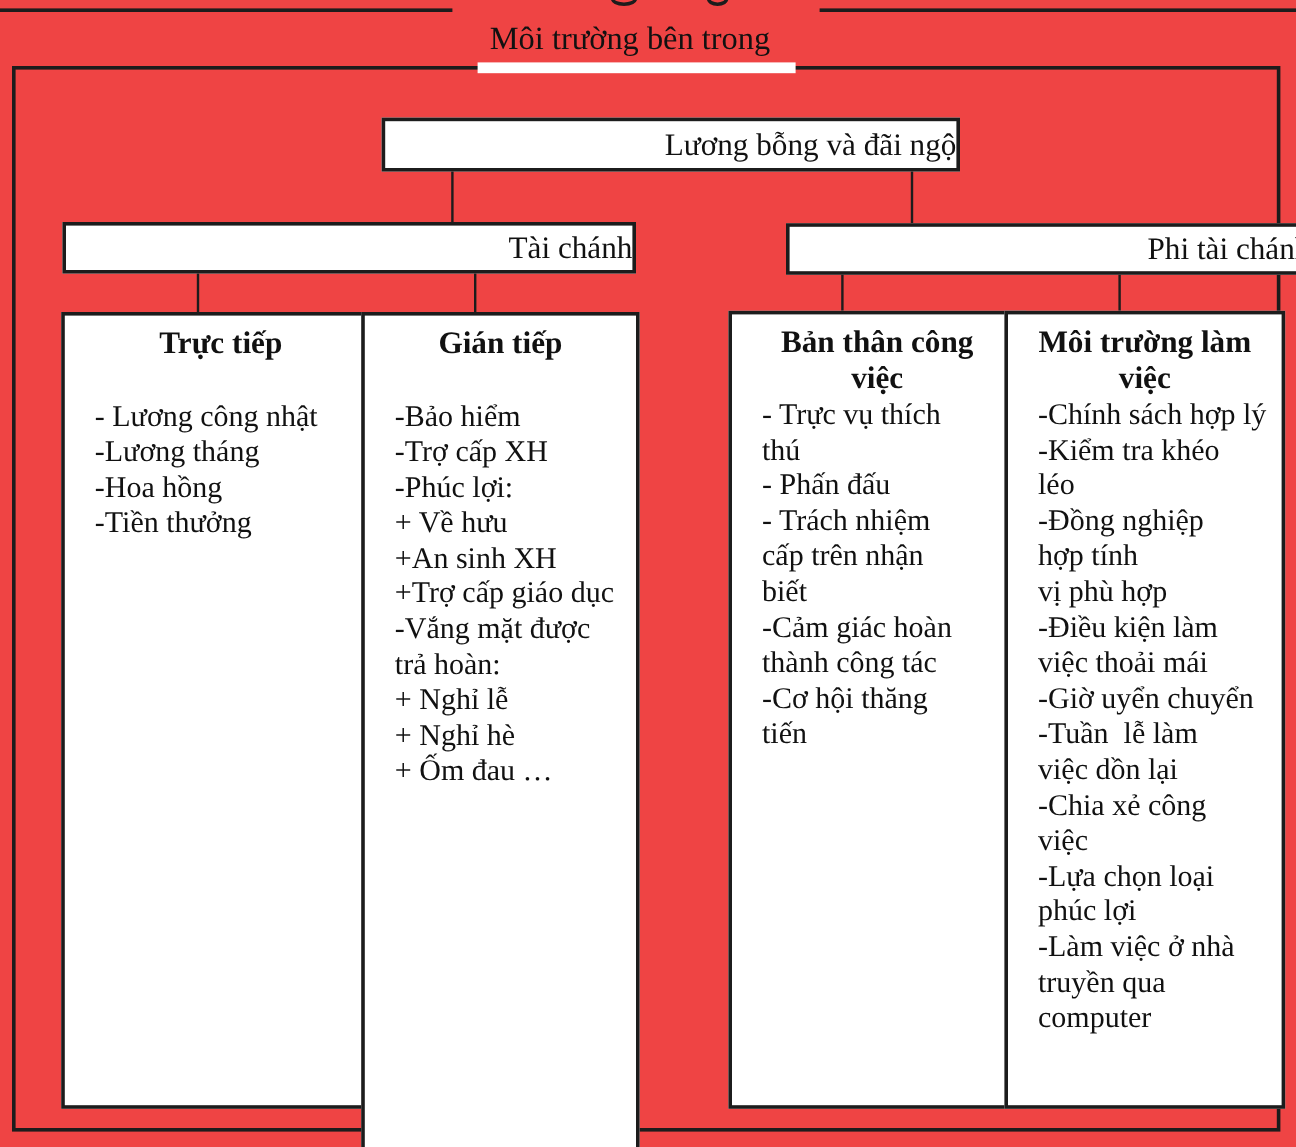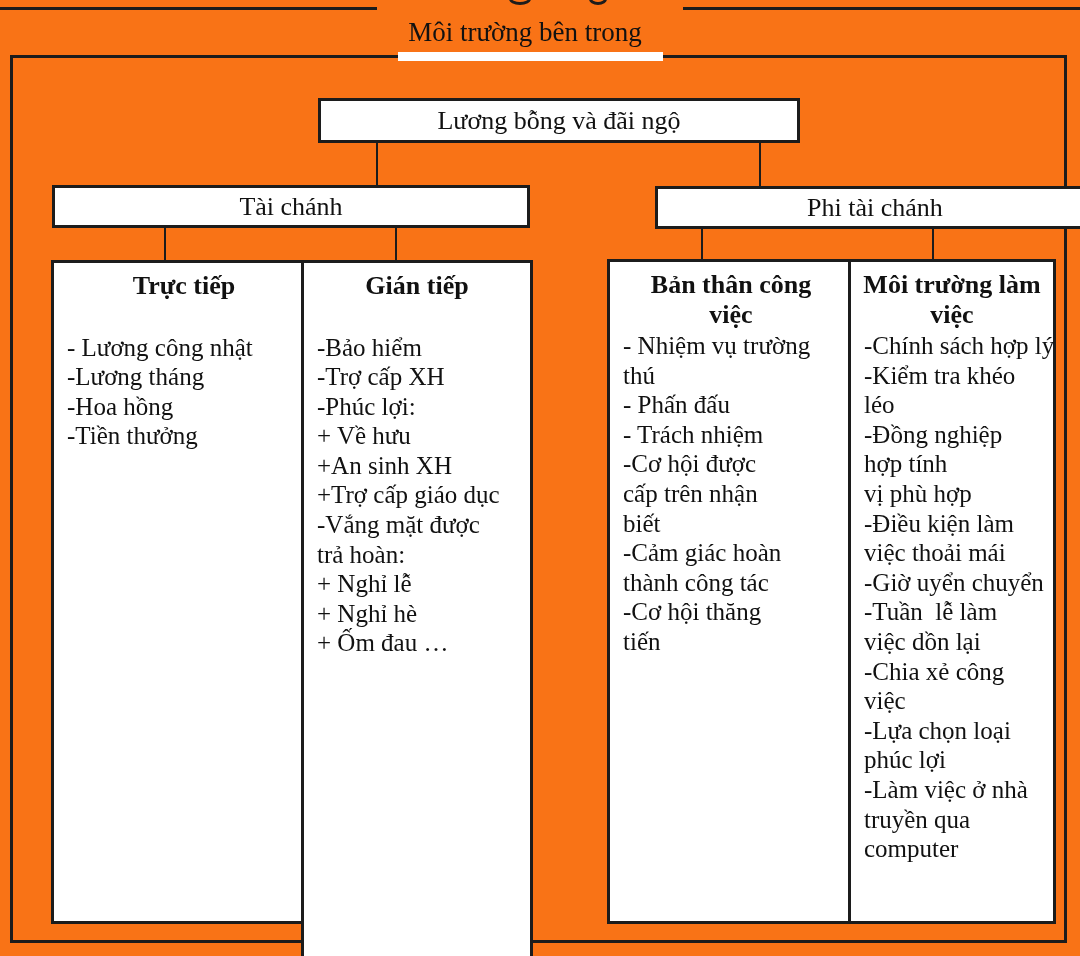--- a/index.html
+++ b/index.html
@@ -1,50 +1,50 @@
 <!DOCTYPE html>
 <html><head>
 <meta charset="utf-8">
 <style>
   html,body{margin:0;padding:0;background:#ffffff;}
   .canvas{
-    position:relative;width:1080px;height:956px;background:#f97316;
+    position:relative;width:1080px;height:956px;background:#ef4444;
     font-family:"Liberation Serif","DejaVu Serif",serif;color:#111;overflow:hidden;
   }
   .hline{position:absolute;background:#1c1c1c;height:3px;}
   .vline{position:absolute;background:#1c1c1c;width:2px;}
   .frag{position:absolute;height:5px;overflow:hidden;}
   .frag span{display:block;width:100%;height:12px;margin-top:-7px;
     border:3px solid #1c1c1c;border-radius:50%;box-sizing:border-box;}
   .figtitle{
     position:absolute;top:16px;left:350px;width:350px;text-align:center;
     font-size:27px;line-height:32px;white-space:nowrap;
   }
   .outerbox{position:absolute;left:10px;top:55px;width:1057px;height:888px;
     border:3px solid #1c1c1c;box-sizing:border-box;}
   .gap-patch{position:absolute;left:398px;top:52px;width:265px;height:9px;background:#ffffff;}
   .node{
     position:absolute;border:3px solid #1c1c1c;box-sizing:border-box;
-    display:flex;align-items:center;justify-content:center;
+    display:flex;align-items:center;justify-content:flex-end;
     font-size:26px;background:#ffffff;white-space:nowrap;
   }
   .root{left:318px;top:98px;width:482px;height:45px;}
   .branch-left{left:52px;top:185px;width:478px;height:43px;}
   .branch-right{left:607px;top:186px;width:440px;height:43px;margin-left:48px;}
   .col{
     position:absolute;border:3px solid #1c1c1c;box-sizing:border-box;background:#ffffff;
   }
   .col1{left:51px;top:260px;width:266px;height:664px;}
   .col2{left:301px;top:260px;width:232px;height:764px;}
   .col3{left:607px;top:259px;width:248px;height:665px;}
-  .col4{left:837px;top:259px;width:208px;height:665px;margin-left:11px;}
+  .col4{left:837px;top:259px;width:234px;height:665px;}
   .col-header{
     margin-top:8px;text-align:center;font-weight:700;font-size:26px;line-height:29.5px;
   }
-  .col-body{font-size:25px;line-height:29.6px;padding-left:13px;padding-right:2px;}
+  .col-body{font-size:25px;line-height:29.6px;padding-left:25px;padding-right:2px;}
   .col-body .tline,.col-header .tline{white-space:pre;}
   .body-gap{margin-top:32px;}   
   .body-tight{margin-top:2px;}  
 </style>
 </head>
 <body>
 
 <div class="canvas">
 
   <div class="hline" style="left:0;top:7px;width:377px;"></div>
@@ -110,25 +110,24 @@
         <div class="tline">+ Ốm đau …</div>
       </div>
   </div>
 
   <div class="col col3">
     <div class="col-header">
         <div class="tline">Bản thân công</div>
         <div class="tline">việc</div>
       </div>
     <div class="col-body body-tight">
-        <div class="tline">- Nhiệm vụ trường</div>
+        <div class="tline">- Trực vụ thích</div>
         <div class="tline">thú</div>
         <div class="tline">- Phấn đấu</div>
         <div class="tline">- Trách nhiệm</div>
-        <div class="tline">-Cơ hội được</div>
         <div class="tline">cấp trên nhận</div>
         <div class="tline">biết</div>
         <div class="tline">-Cảm giác hoàn</div>
         <div class="tline">thành công tác</div>
         <div class="tline">-Cơ hội thăng</div>
         <div class="tline">tiến</div>
       </div>
   </div>
 
   <div class="col col4">

